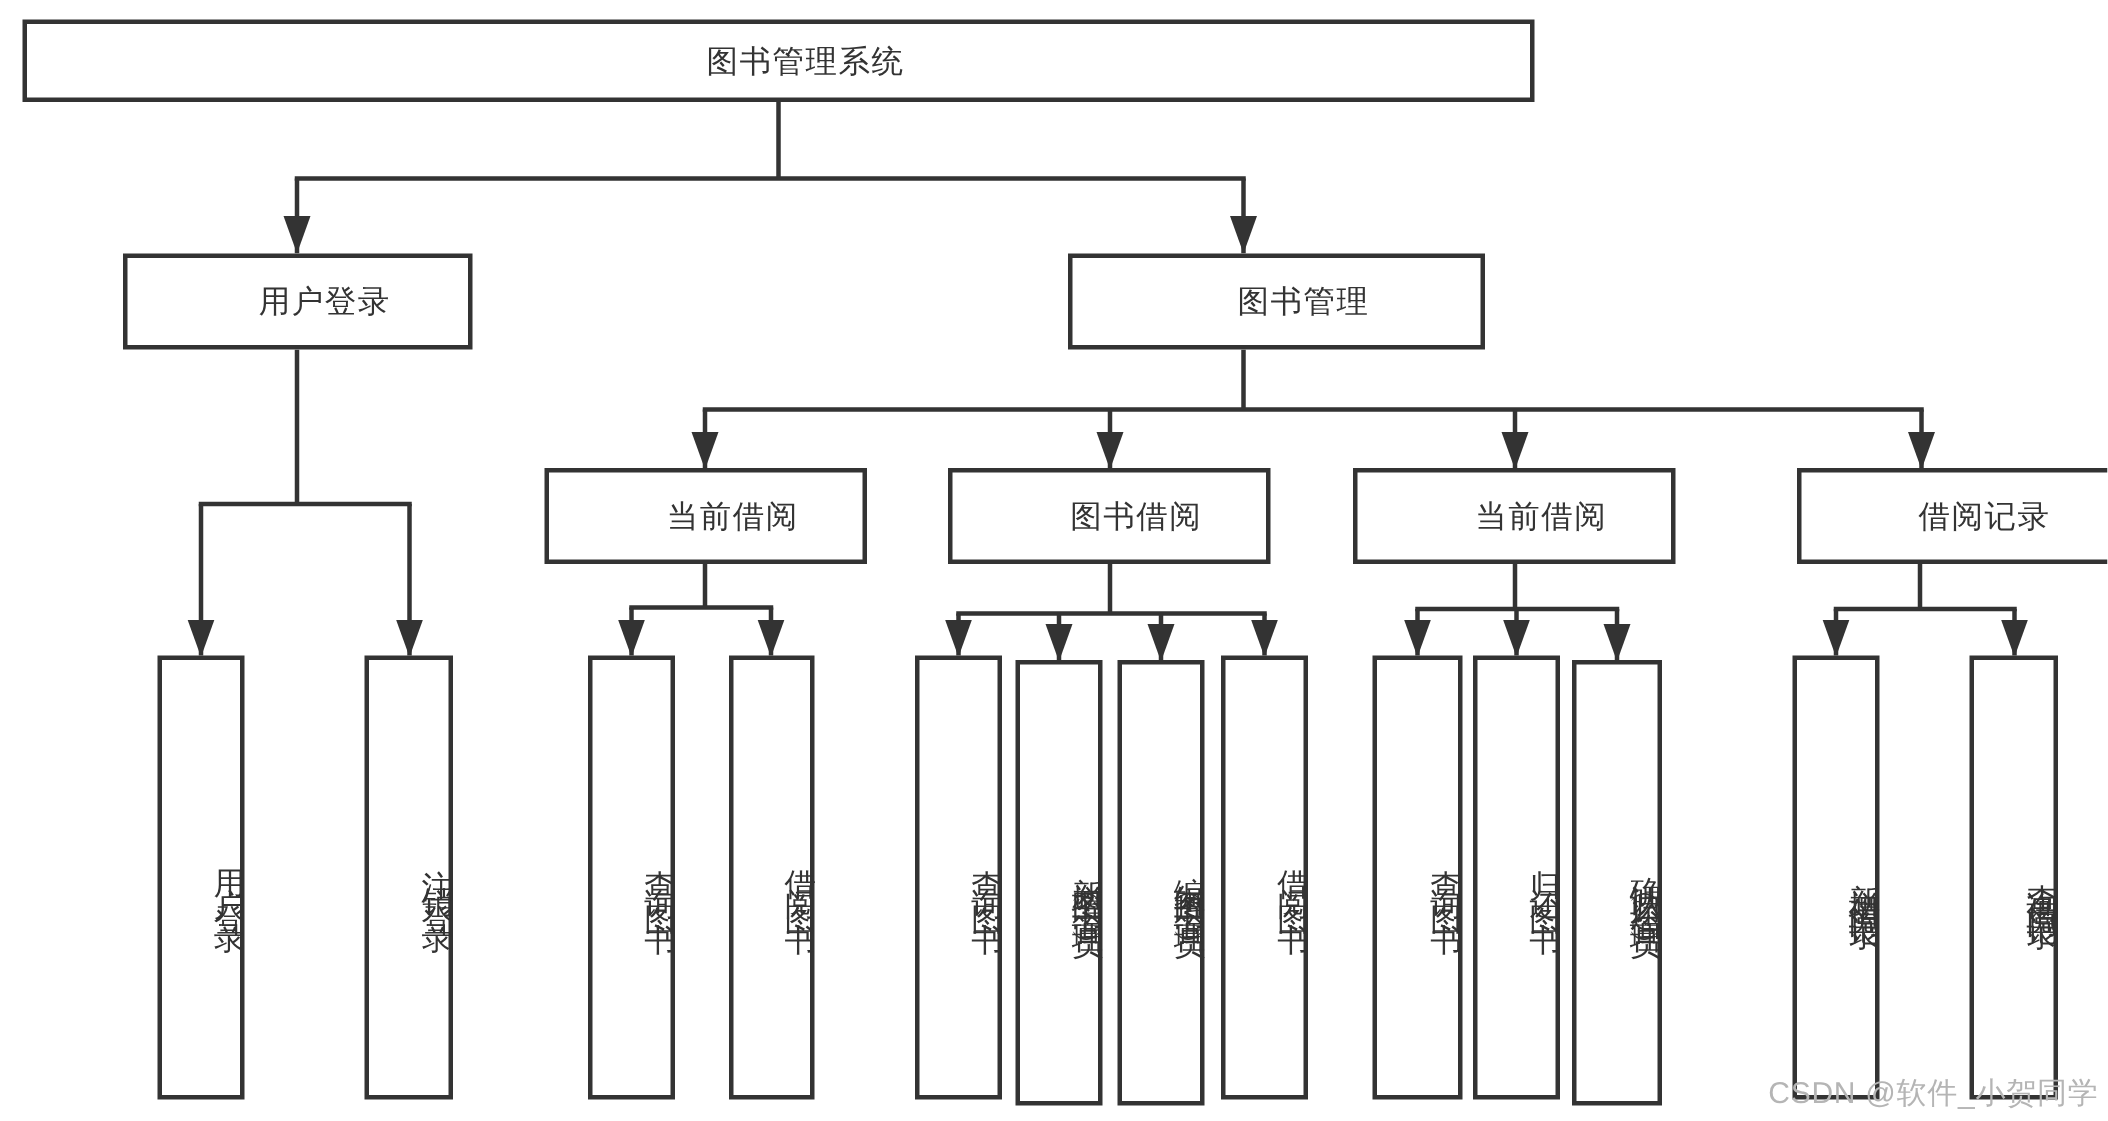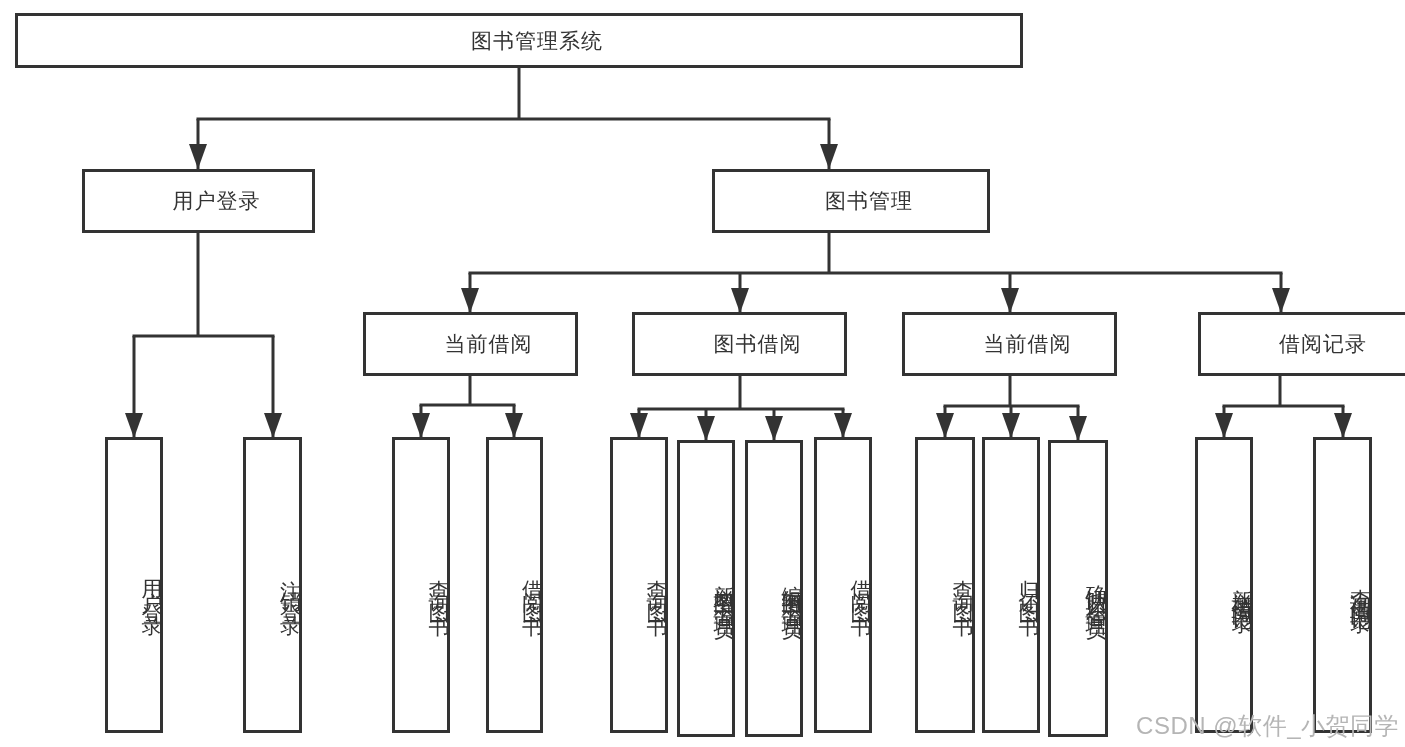--- a/index.html
+++ b/index.html
@@ -16,21 +16,21 @@
   }
   .h{font-size:21px;letter-spacing:1px;}
   .v{
     writing-mode:vertical-rl;
     font-size:21px;letter-spacing:12px;
     padding-top:4px;
   }
   .v.tight{letter-spacing:5px;}
   .watermark{
     position:absolute;right:6px;bottom:5px;z-index:5;
-    color:#b5b5b5;font-size:24px;letter-spacing:0.5px;
+    color:#b5b5b5;font-size:20px;letter-spacing:0.5px;
     font-family:"Liberation Sans","DejaVu Sans",sans-serif;
   }
 </style>
 </head>
 <body>
 
 <div class="canvas">
 
   <svg class="connectors" width="1405" height="747" viewBox="0 0 1405 747">
     <defs>

